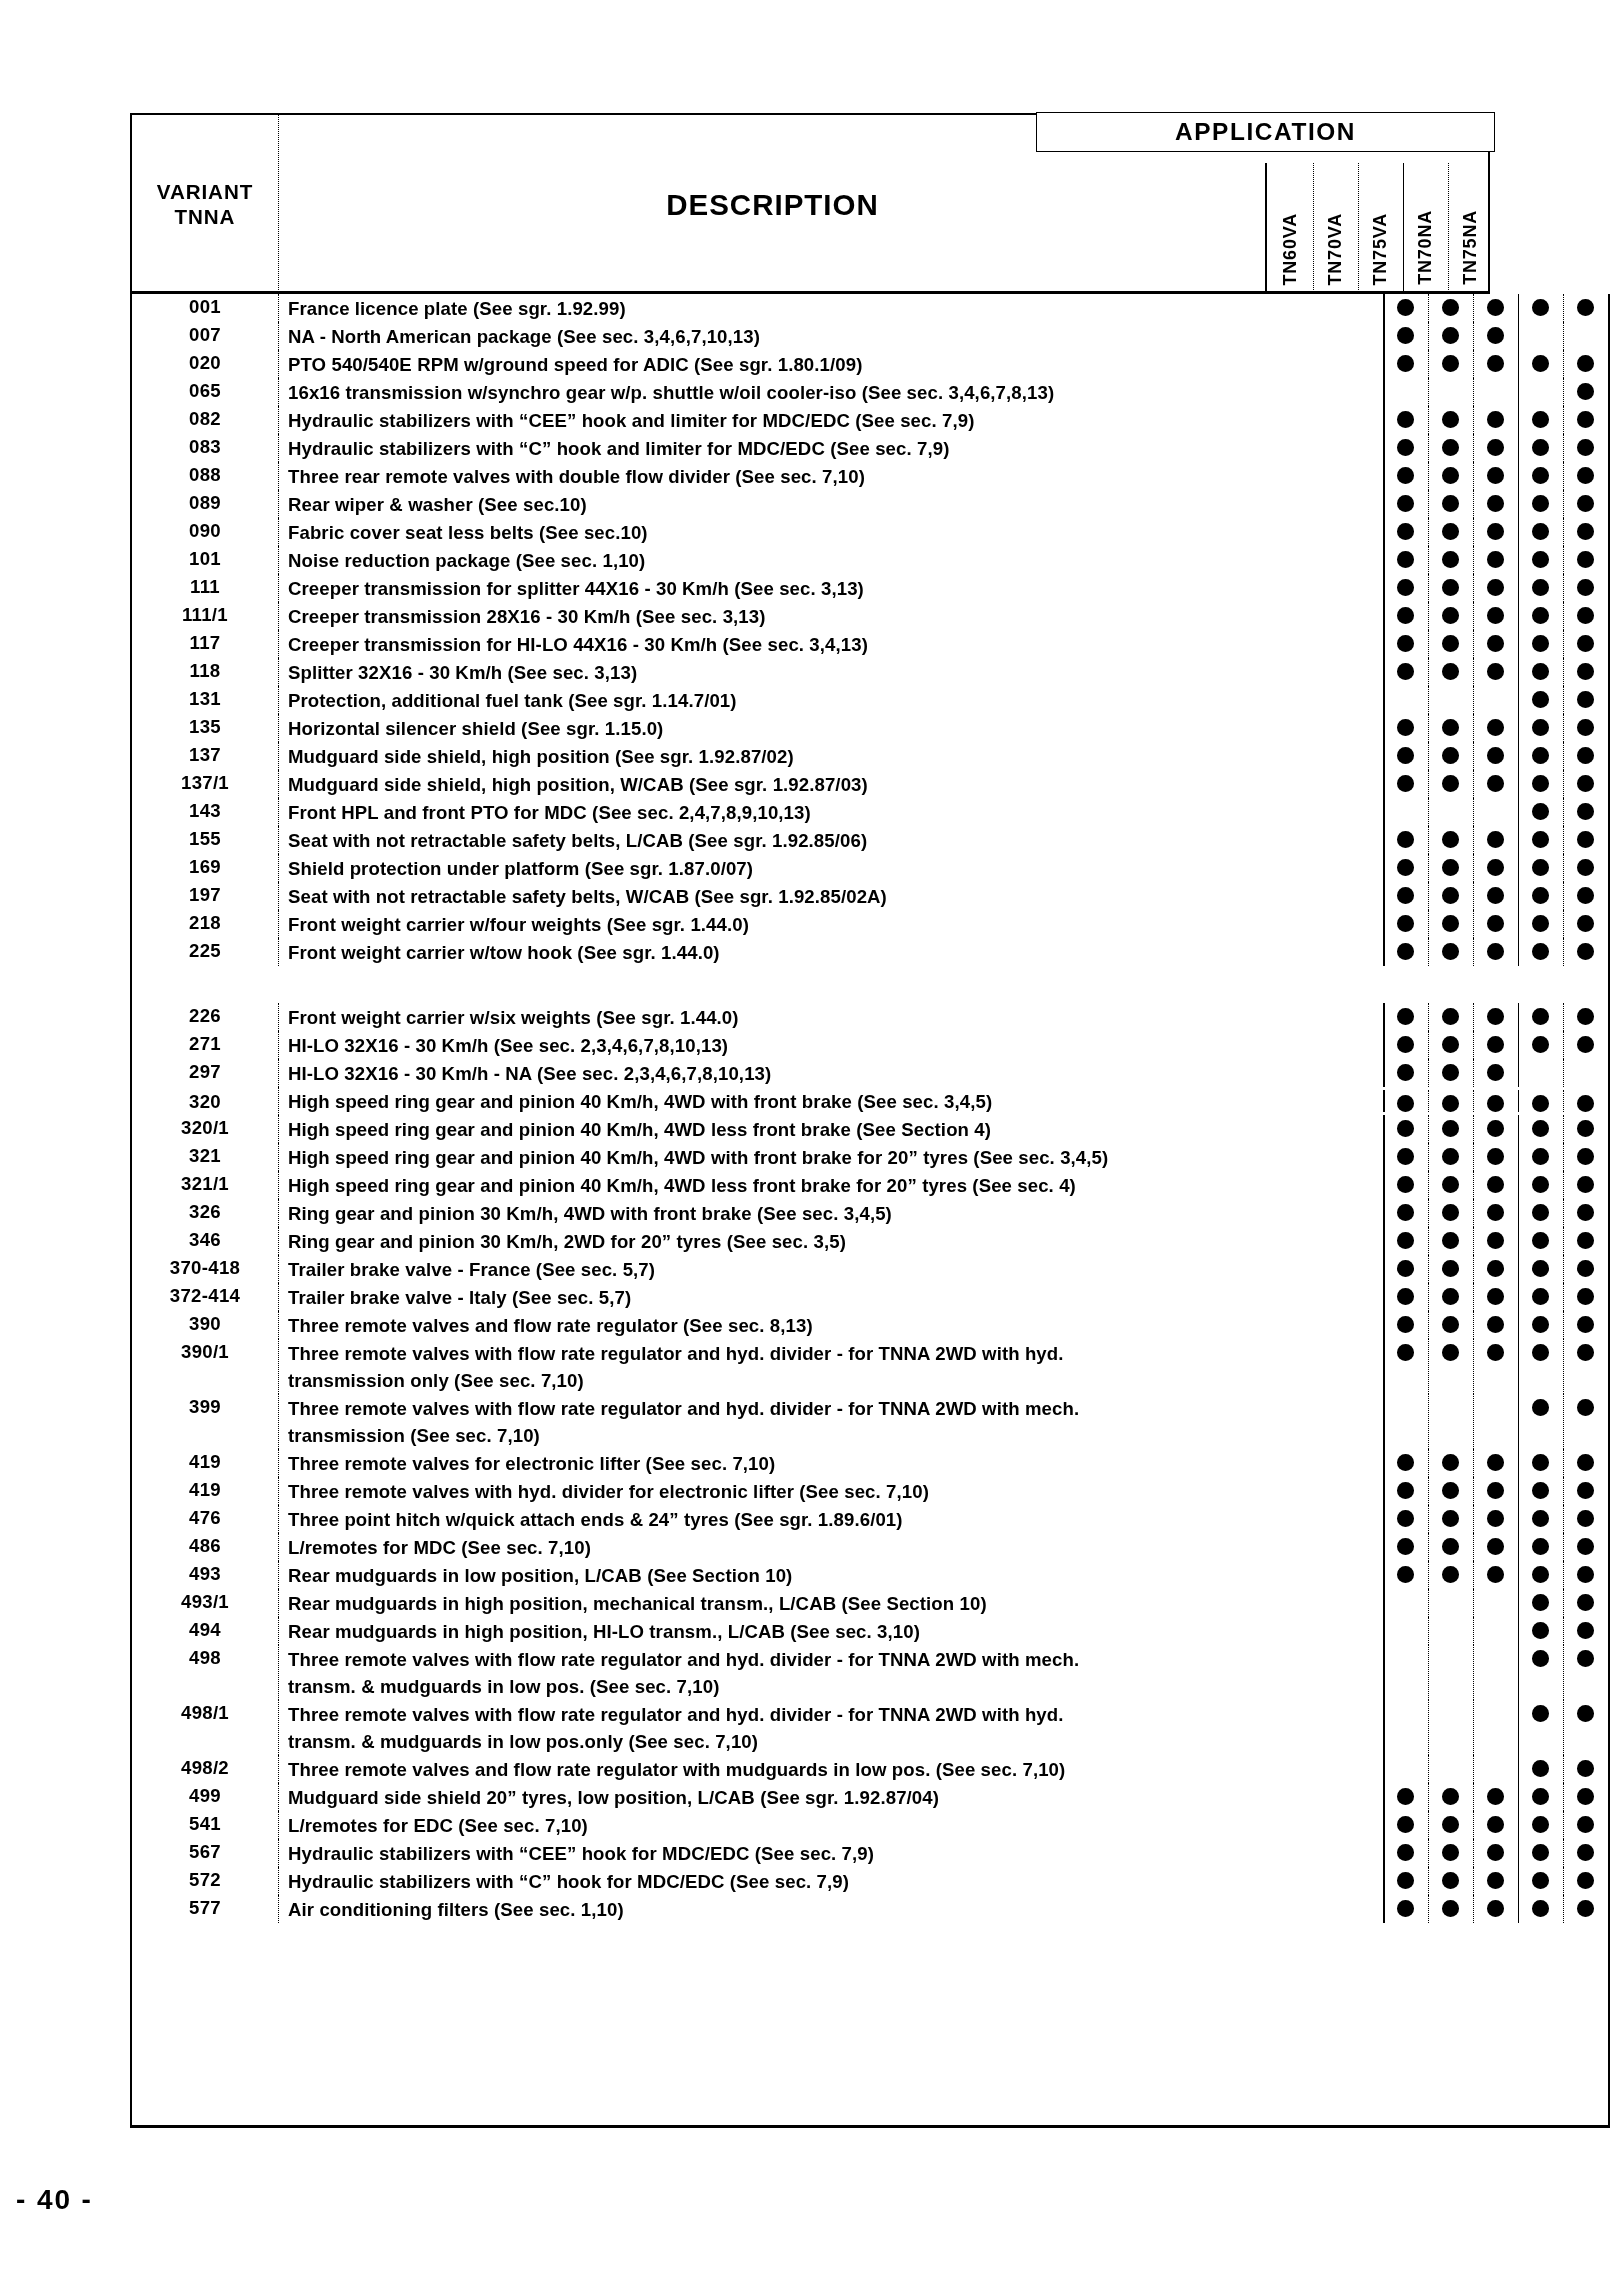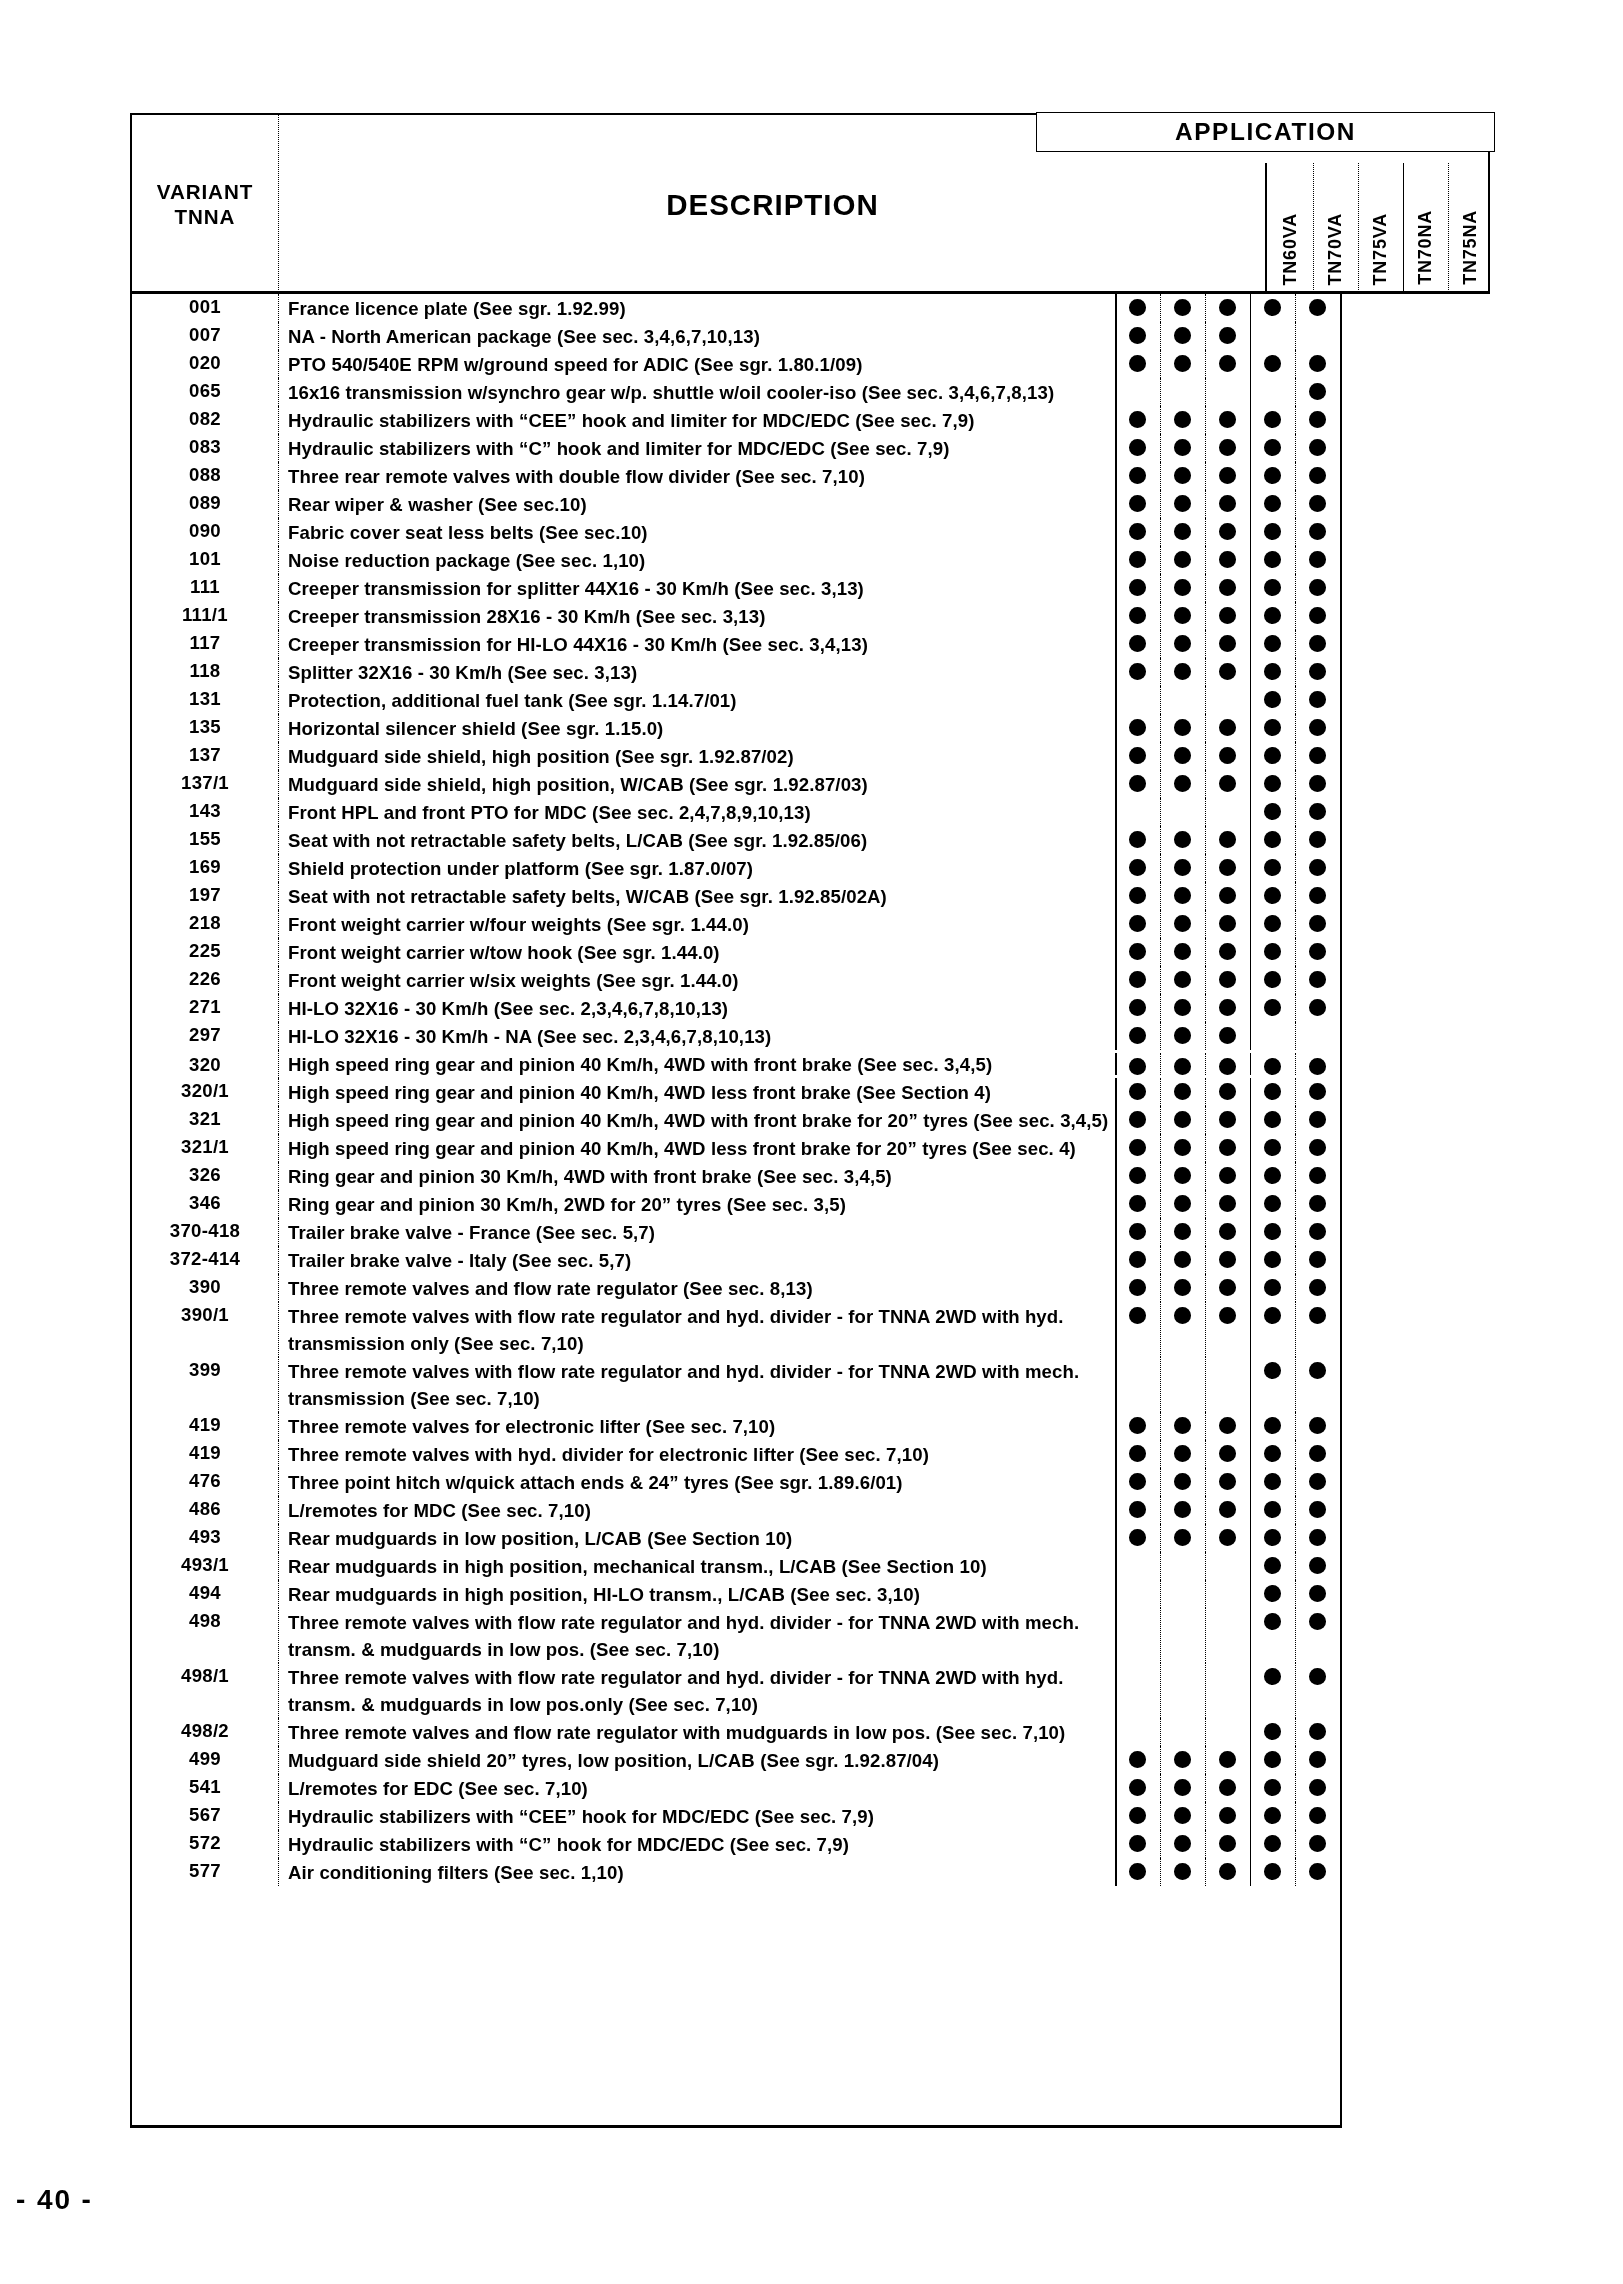--- a/index.html
+++ b/index.html
@@ -145,21 +145,21 @@
     position: absolute;
     left: 0; top: 0; bottom: 0;
     border-left: 1.9px solid #000;
   }
 
   
   .body-wrap {
     position: absolute;
     left: 130px;
     top: 294px;
-    width: 1212px;
+    width: 1480px;
     height: 1834px;
     box-sizing: border-box;
     border-left: 2.6px solid #000;
     border-right: 2.6px solid #000;
     border-bottom: 3.9px solid #000;
   }
 
   .rows {
     position: absolute;
     left: 0; top: 0;
@@ -893,21 +893,21 @@
               <span class="dot"></span>
             </div>
             <div class="app-cell sep-solid">
               <span class="dot"></span>
             </div>
             <div class="app-cell sep-dot">
               <span class="dot"></span>
             </div>
           </div>
         </div>
-        <div class="row" style="min-height: 27px;">
+        <div class="row" style="min-height: 27px; margin-top: 37px;">
           <div class="cell-code">
             <span>226</span>
           </div>
           <div class="cell-desc">
             <div class="dline">Front weight carrier w/six weights (See sgr. 1.44.0)</div>
           </div>
           <div class="cell-apps">
             <div class="app-cell ">
               <span class="dot"></span>
             </div>

